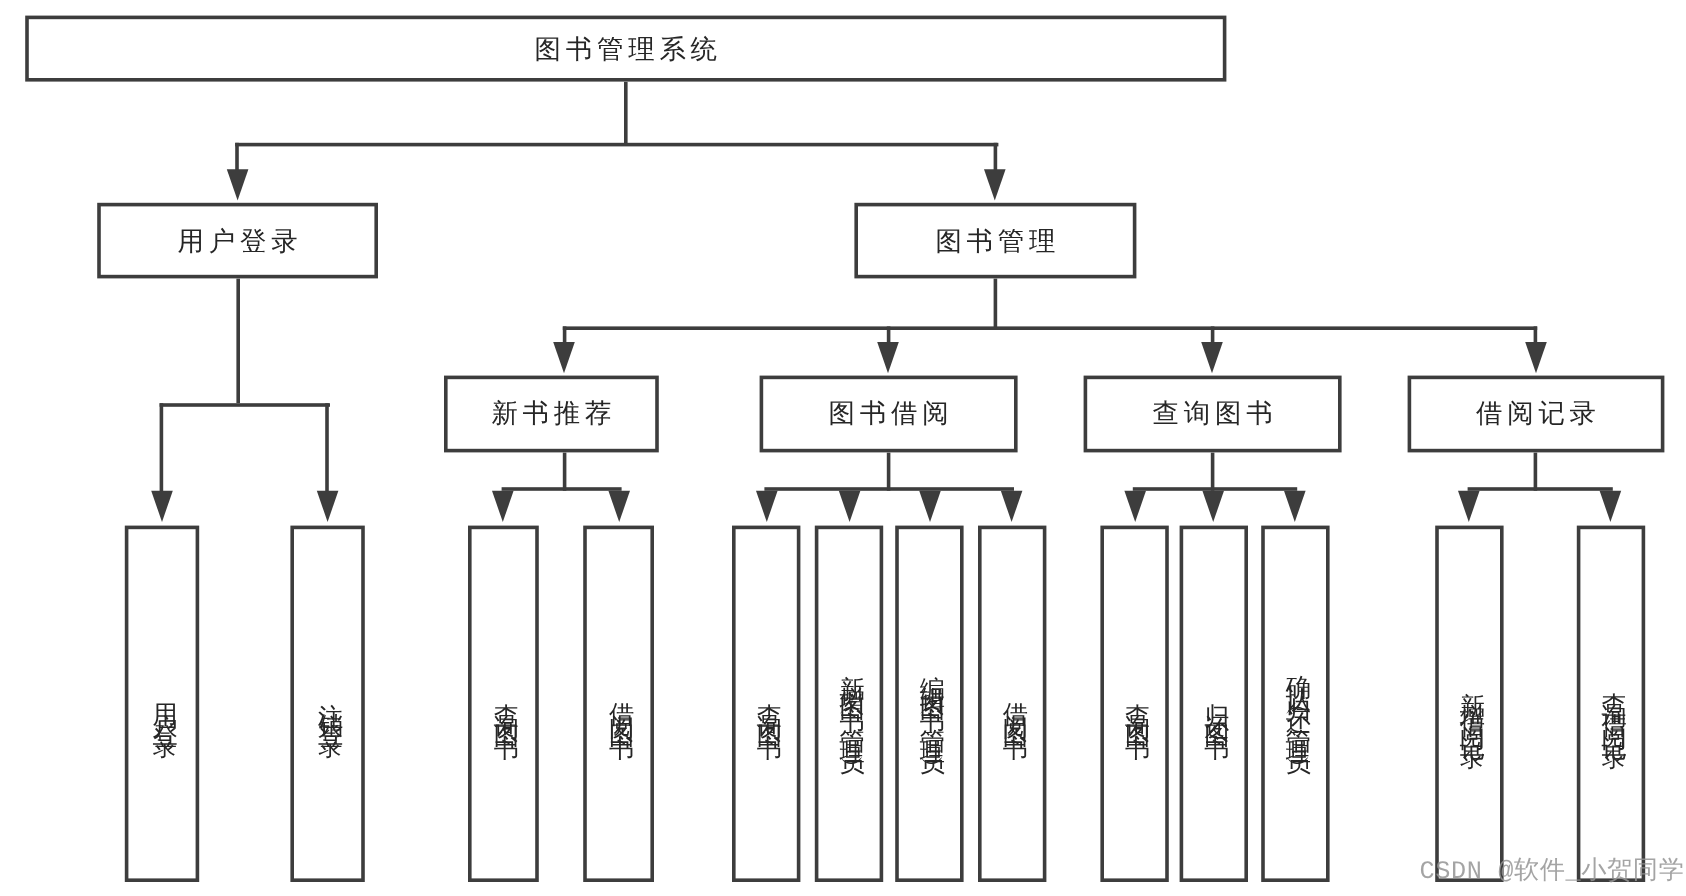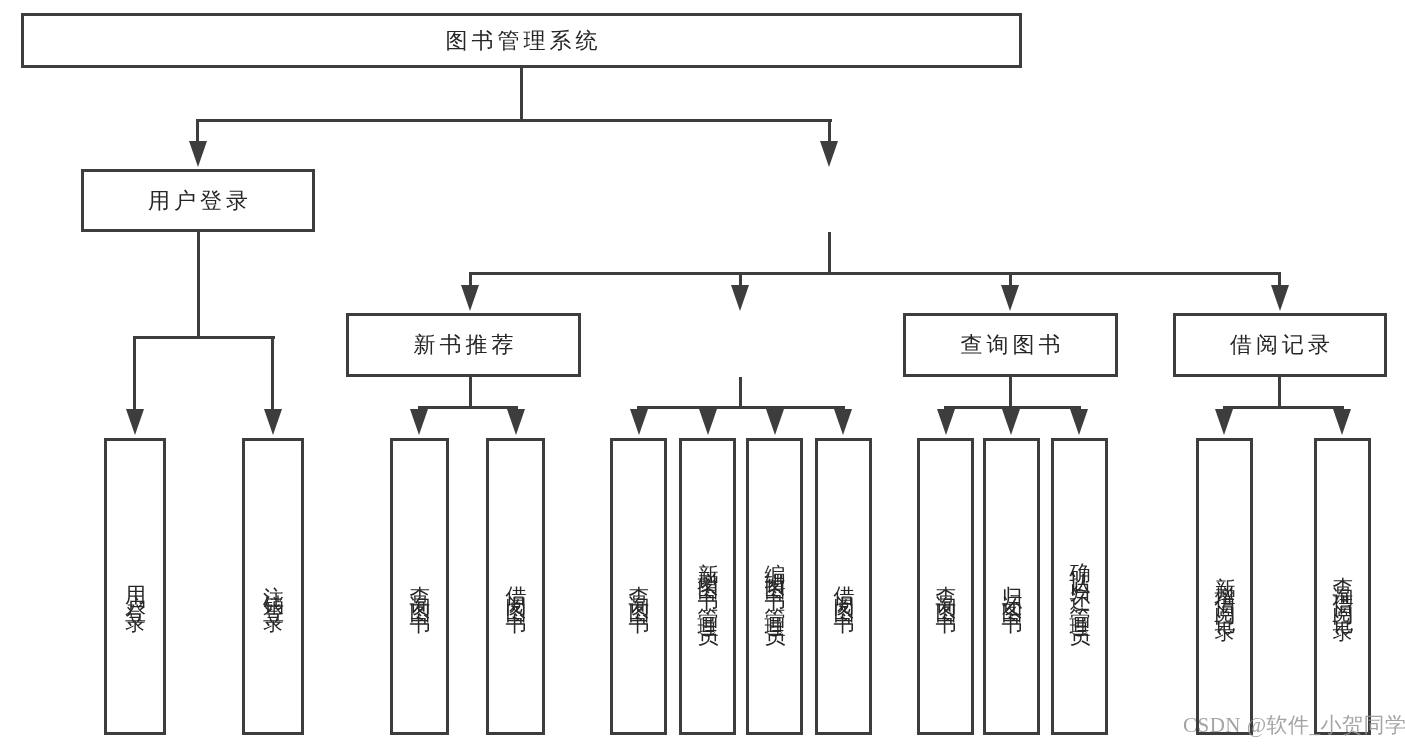--- a/index.html
+++ b/index.html
@@ -1,18 +1,18 @@
 <!DOCTYPE html>
 <html><head>
 <meta charset="utf-8">
 <style>
   html,body{margin:0;padding:0;background:#ffffff;}
   .canvas{
     position:relative;width:1405px;height:747px;background:#ffffff;overflow:hidden;
-    font-family:Liberation Serif, serif;
+    font-family:Liberation Mono, monospace;
   }
   .box,.vbox{
     position:absolute;box-sizing:border-box;background:#ffffff;
     border:3px solid #3d3d3d;display:flex;align-items:center;justify-content:center;
     color:#262626;z-index:2;
   }
   .box{font-size:22px;letter-spacing:4px;white-space:nowrap;}
   .box .lbl{transform:translateX(2px);}
   .vbox .lbl{
     writing-mode:vertical-rl;text-orientation:mixed;
@@ -43,41 +43,47 @@
   <div class="vline" style="left:520px;top:68px;height:53px"></div>
   <div class="hline" style="left:196px;top:119px;width:636px"></div>
   <div class="vline" style="left:196px;top:119px;height:24px"></div>
   <div class="vline" style="left:828px;top:119px;height:24px"></div>
   <div class="arrow" style="left:189px;top:141px"></div>
   <div class="arrow" style="left:820px;top:141px"></div>
 
   <div class="box" style="left:81px;top:169px;width:234px;height:63px">
     <span class="lbl">用户登录</span>
   </div>
+  <div class="box" style="left:712px;top:169px;width:235px;height:63px">
+    <span class="lbl">图书管理</span>
+  </div>
 
   <div class="vline" style="left:197px;top:232px;height:104px"></div>
   <div class="hline" style="left:133px;top:336px;width:142px"></div>
   <div class="vline" style="left:133px;top:336px;height:74px"></div>
   <div class="vline" style="left:271px;top:336px;height:74px"></div>
   <div class="arrow" style="left:126px;top:409px"></div>
   <div class="arrow" style="left:264px;top:409px"></div>
 
   <div class="vline" style="left:828px;top:232px;height:41px"></div>
   <div class="hline" style="left:469px;top:272px;width:812px"></div>
   <div class="vline" style="left:469px;top:272px;height:15px"></div>
   <div class="vline" style="left:739px;top:272px;height:15px"></div>
   <div class="vline" style="left:1009px;top:272px;height:15px"></div>
   <div class="vline" style="left:1278px;top:272px;height:15px"></div>
   <div class="arrow" style="left:461px;top:285px"></div>
   <div class="arrow" style="left:731px;top:285px"></div>
   <div class="arrow" style="left:1001px;top:285px"></div>
   <div class="arrow" style="left:1271px;top:285px"></div>
 
-  <div class="box" style="left:346px;top:313px;width:235px;height:64px">
+  <div class="box" style="left:370px;top:313px;width:179px;height:64px">
     <span class="lbl">新书推荐</span>
+  </div>
+  <div class="box" style="left:633px;top:313px;width:215px;height:64px">
+    <span class="lbl">图书借阅</span>
   </div>
   <div class="box" style="left:903px;top:313px;width:215px;height:64px">
     <span class="lbl">查询图书</span>
   </div>
   <div class="box" style="left:1173px;top:313px;width:214px;height:64px">
     <span class="lbl">借阅记录</span>
   </div>
 
   <div class="vline" style="left:469px;top:377px;height:32px"></div>
   <div class="hline" style="left:418px;top:406px;width:100px"></div>

